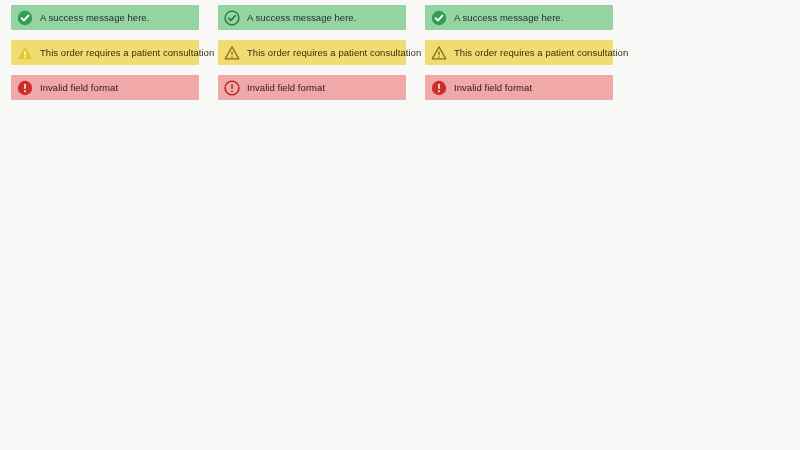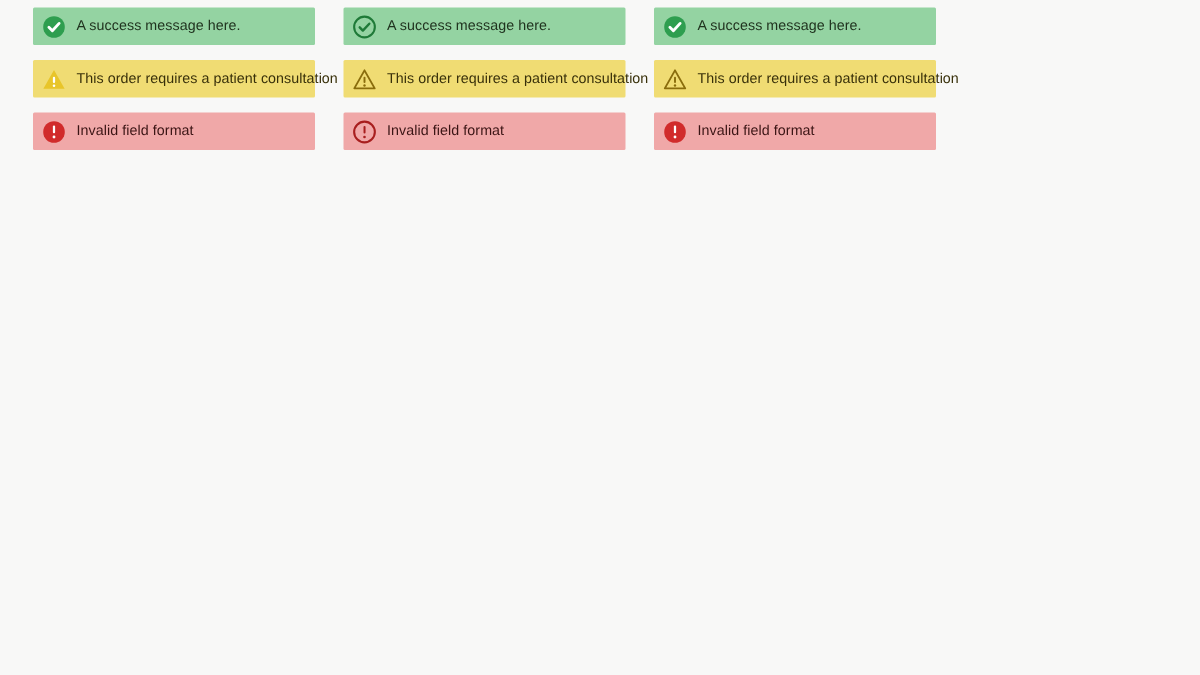--- a/index.html
+++ b/index.html
@@ -11,21 +11,21 @@
     width: 800px;
     height: 450px;
     background: #f8f8f7;
     font-family: "Liberation Sans", sans-serif;
     -webkit-font-smoothing: antialiased;
     overflow: hidden;
   }
 
   #alert-grid {
     position: absolute;
-    left: 22px;
+    left: 11px;
     top: 5px;
     width: 602px;
     display: grid;
     grid-template-columns: 188px 188px 188px;
     grid-auto-rows: 25px;
     column-gap: 19px;
     row-gap: 10px;
   }
 
   .alert {

